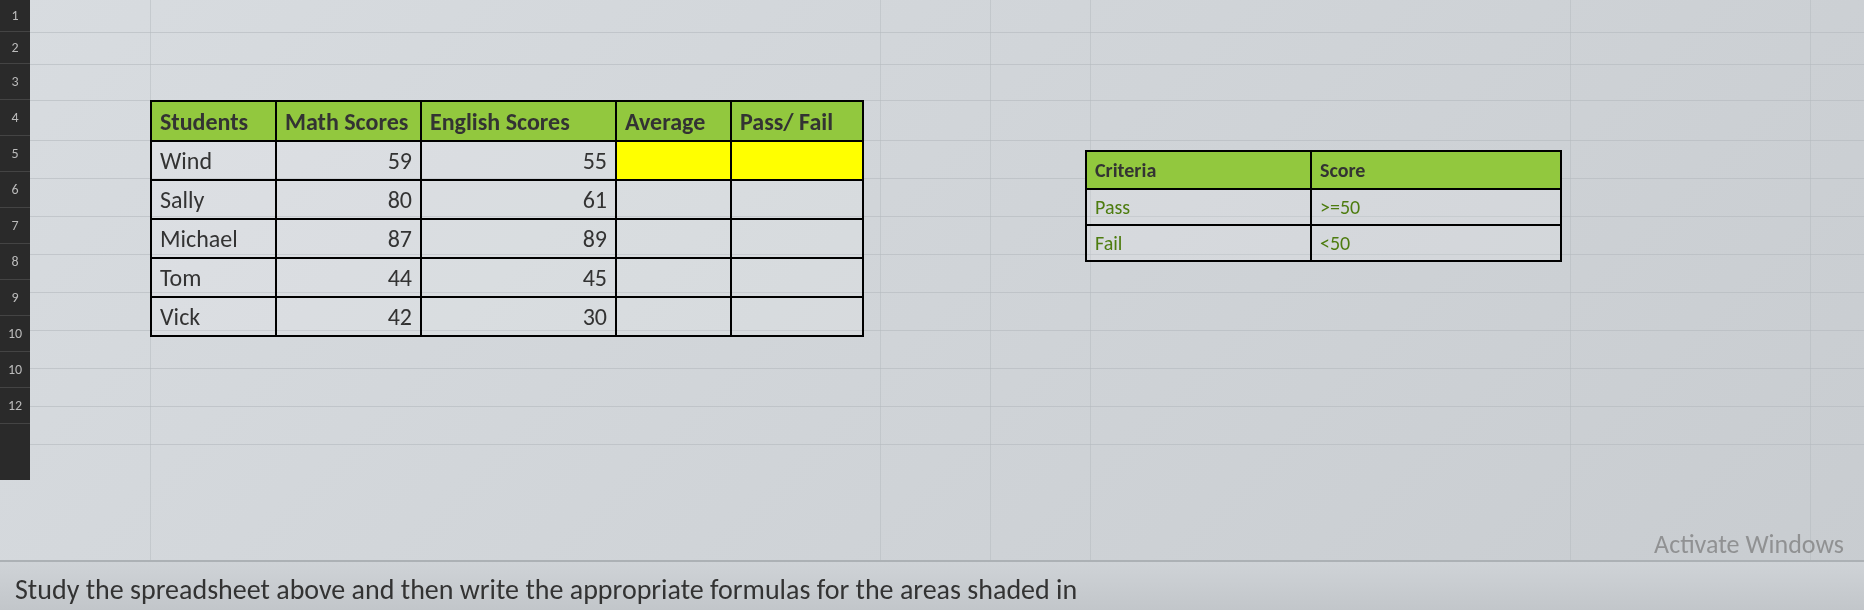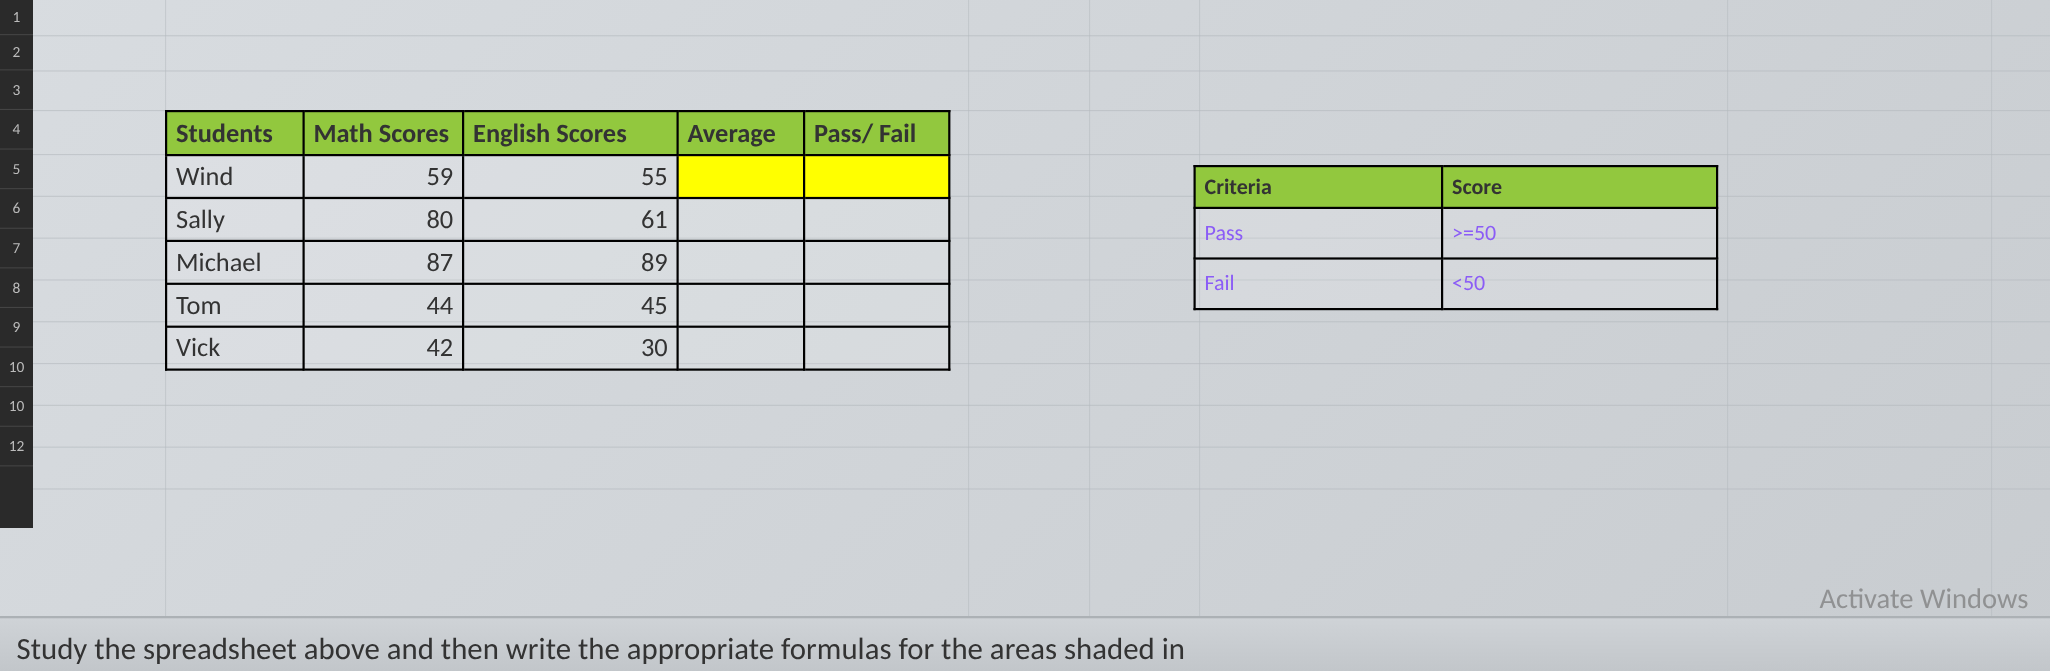--- a/index.html
+++ b/index.html
@@ -102,24 +102,24 @@
       background: #92c83e;
       color: #333;
       border: 2px solid #000;
       padding: 4px 8px;
       font-weight: bold;
       text-align: left;
       height: 38px;
     }
     .criteria-table td {
       border: 2px solid #000;
-      padding: 10px 8px;
+      padding: 0 8px;
       height: 36px;
       background: rgba(255,255,255,0.15);
-      color: #8b5cf6;
+      color: #4d7c0f;
     }
     .col-criteria { width: 225px; }
     .col-score { width: 250px; }
     
     .instruction-bar {
       position: absolute;
       left: 0;
       bottom: 0;
       right: 0;
       height: 50px;

